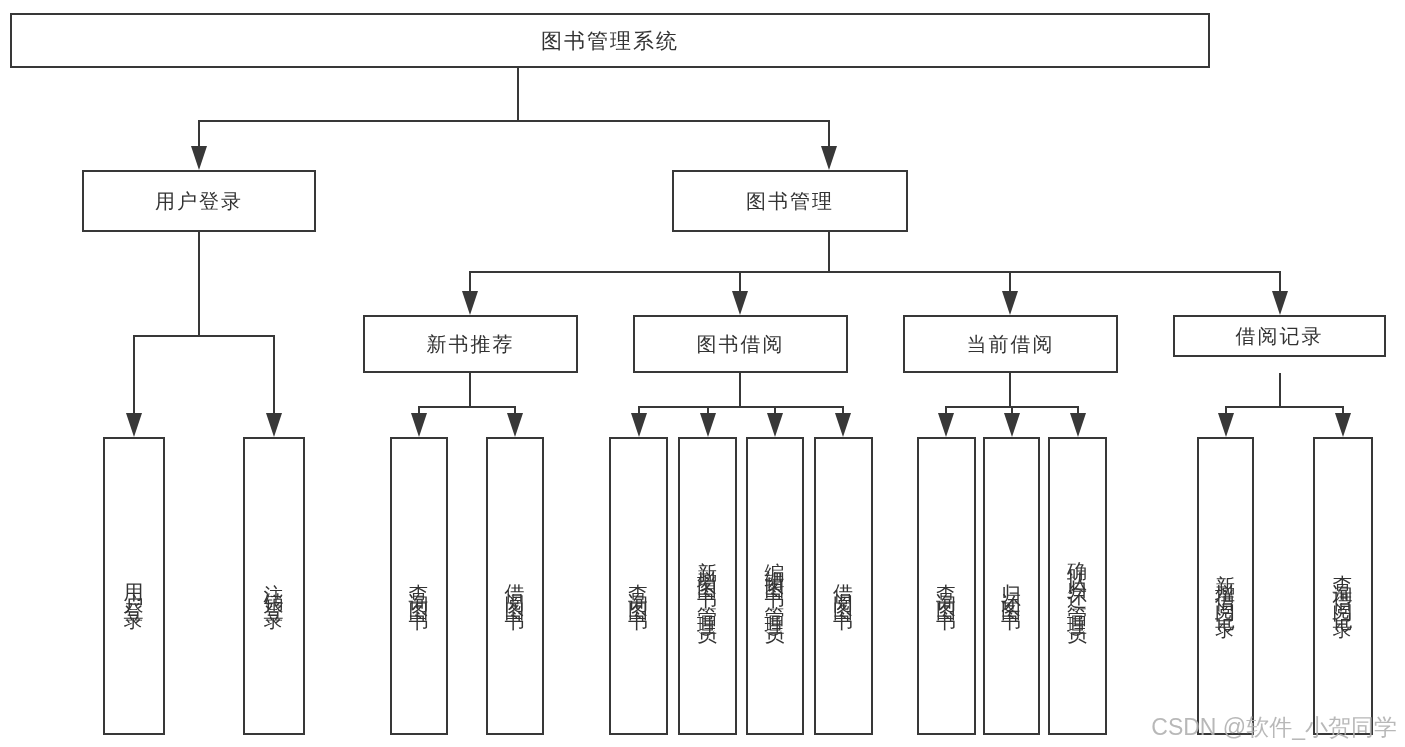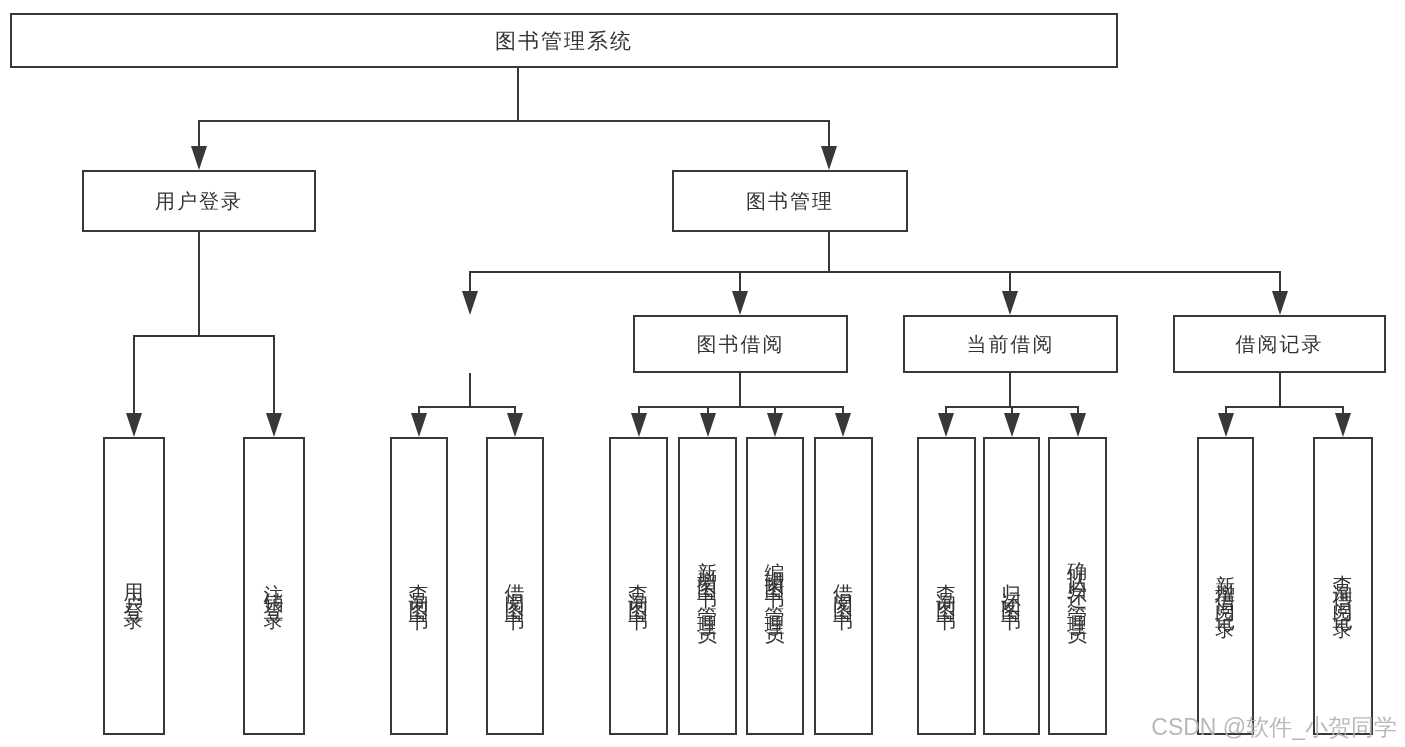--- a/index.html
+++ b/index.html
@@ -142,38 +142,41 @@
     <g>
       <line x1="1280" y1="373" x2="1280" y2="408"></line>
       <line x1="1225" y1="407" x2="1344" y2="407"></line>
       <line x1="1226" y1="406" x2="1226" y2="417"></line>
       <line x1="1343" y1="406" x2="1343" y2="417"></line>
       <polygon points="1218,413 1234,413 1226,437"></polygon>
       <polygon points="1335,413 1351,413 1343,437"></polygon>
     </g>
   </svg>
 
-  <div class="node node-h node-title" style="left:10px; top:13px; width:1108px; height:55px;">
+  <div class="node node-h node-title" style="left:10px; top:13px; width:1200px; height:55px;">
     <span>图书管理系统</span>
   </div>
 
   <div class="node node-h" style="left:82px; top:170px; width:234px; height:62px;">
     <span>用户登录</span>
   </div>
   <div class="node node-h" style="left:672px; top:170px; width:236px; height:62px;">
     <span>图书管理</span>
   </div>
 
+  <div class="node node-h" style="left:363px; top:315px; width:215px; height:58px;">
+    <span>新书推荐</span>
+  </div>
   <div class="node node-h" style="left:903px; top:315px; width:215px; height:58px;">
     <span>当前借阅</span>
   </div>
   <div class="node node-h" style="left:633px; top:315px; width:215px; height:58px;">
     <span>图书借阅</span>
   </div>
-  <div class="node node-h" style="left:1173px; top:315px; width:213px; height:58px;">
+  <div class="node node-h" style="left:1173px; top:315px; width:213px; height:42px;">
     <span>借阅记录</span>
   </div>
 
   <div class="node node-v" style="left:103px; top:437px; width:62px; height:298px;">
     <span>用户登录</span>
   </div>
   <div class="node node-v" style="left:243px; top:437px; width:62px; height:298px;">
     <span>注销登录</span>
   </div>
 

